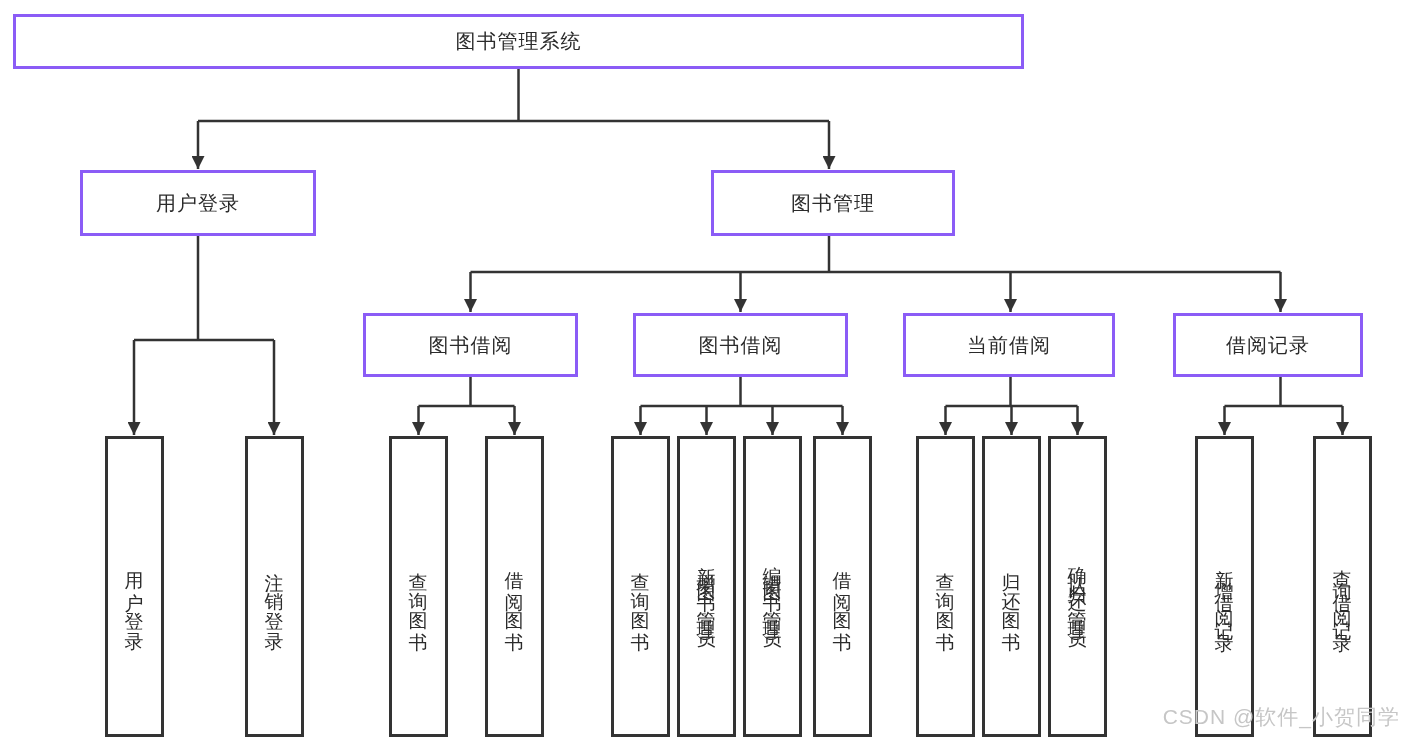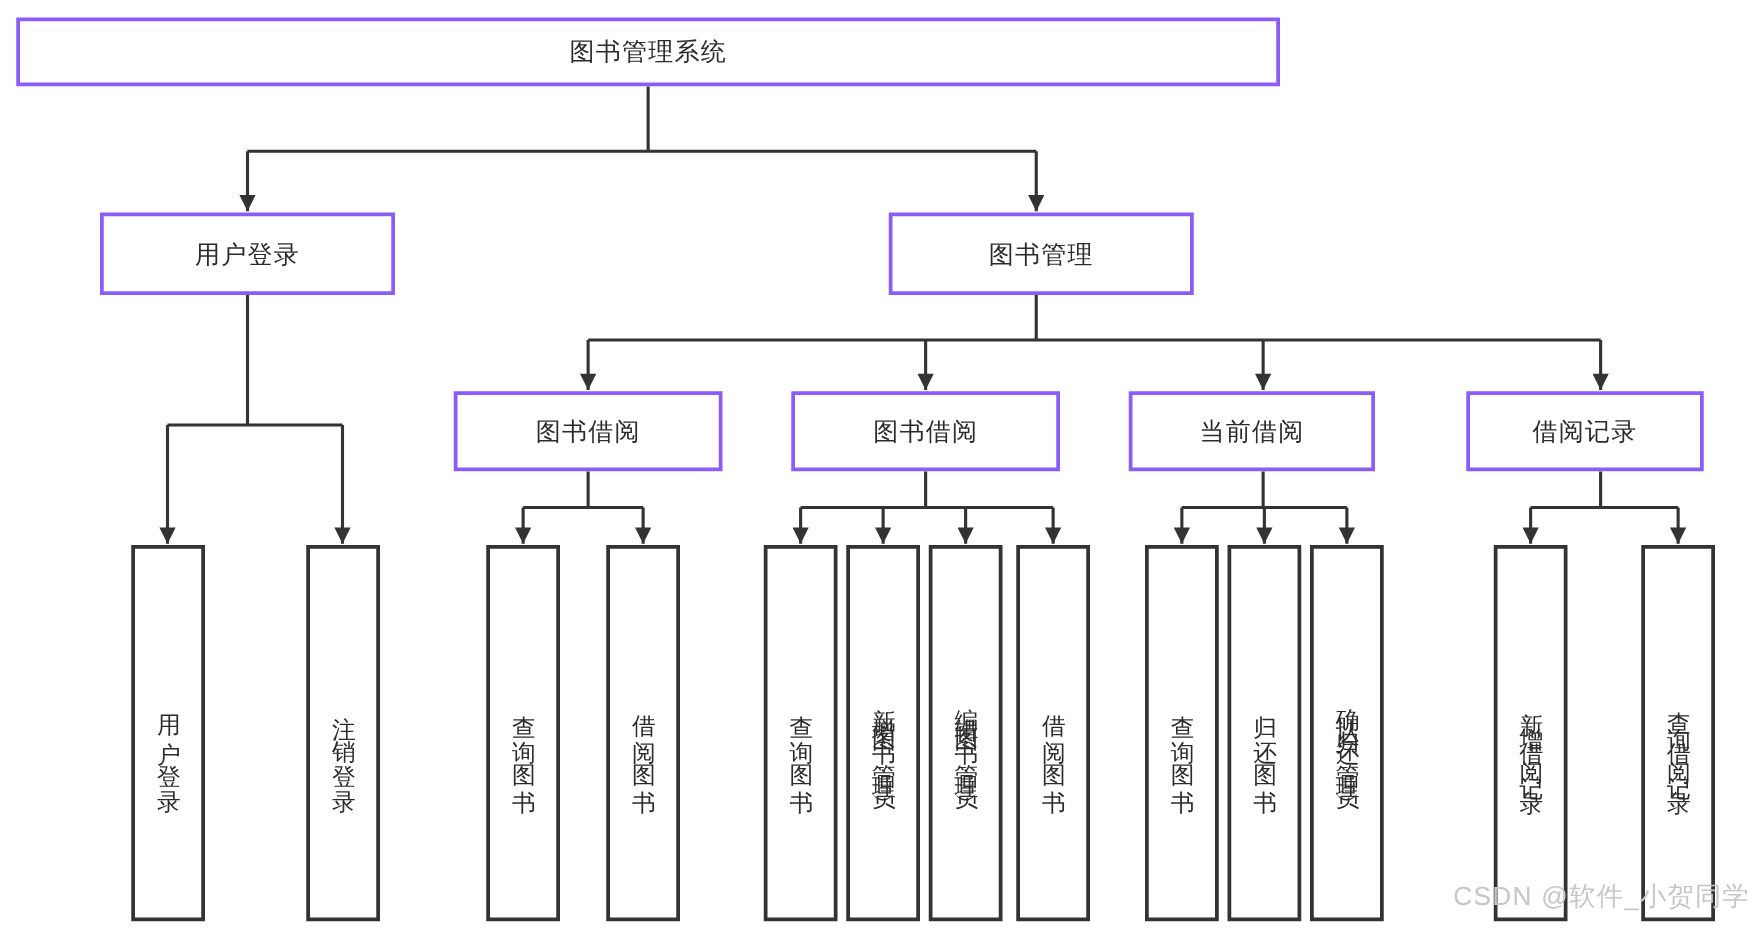--- a/index.html
+++ b/index.html
@@ -117,21 +117,21 @@
   <div class="node" style="left:711px; top:170px; width:244px; height:66px;">
     <span>图书管理</span>
   </div>
 
   <div class="node" style="left:363px; top:313px; width:215px; height:64px;">
     <span>图书借阅</span>
   </div>
   <div class="node" style="left:633px; top:313px; width:215px; height:64px;align-items:center;">
     <span>图书借阅</span>
   </div>
-  <div class="node" style="left:903px; top:313px; width:197px; height:64px;">
+  <div class="node" style="left:903px; top:313px; width:212px; height:64px;">
     <span>当前借阅</span>
   </div>
   <div class="node" style="left:1173px; top:313px; width:190px; height:64px;">
     <span>借阅记录</span>
   </div>
 
   <div class="leaf" style="left:105px;">
     <span class="vtext len4">用户登录</span>
   </div>
   <div class="leaf" style="left:245px;">

